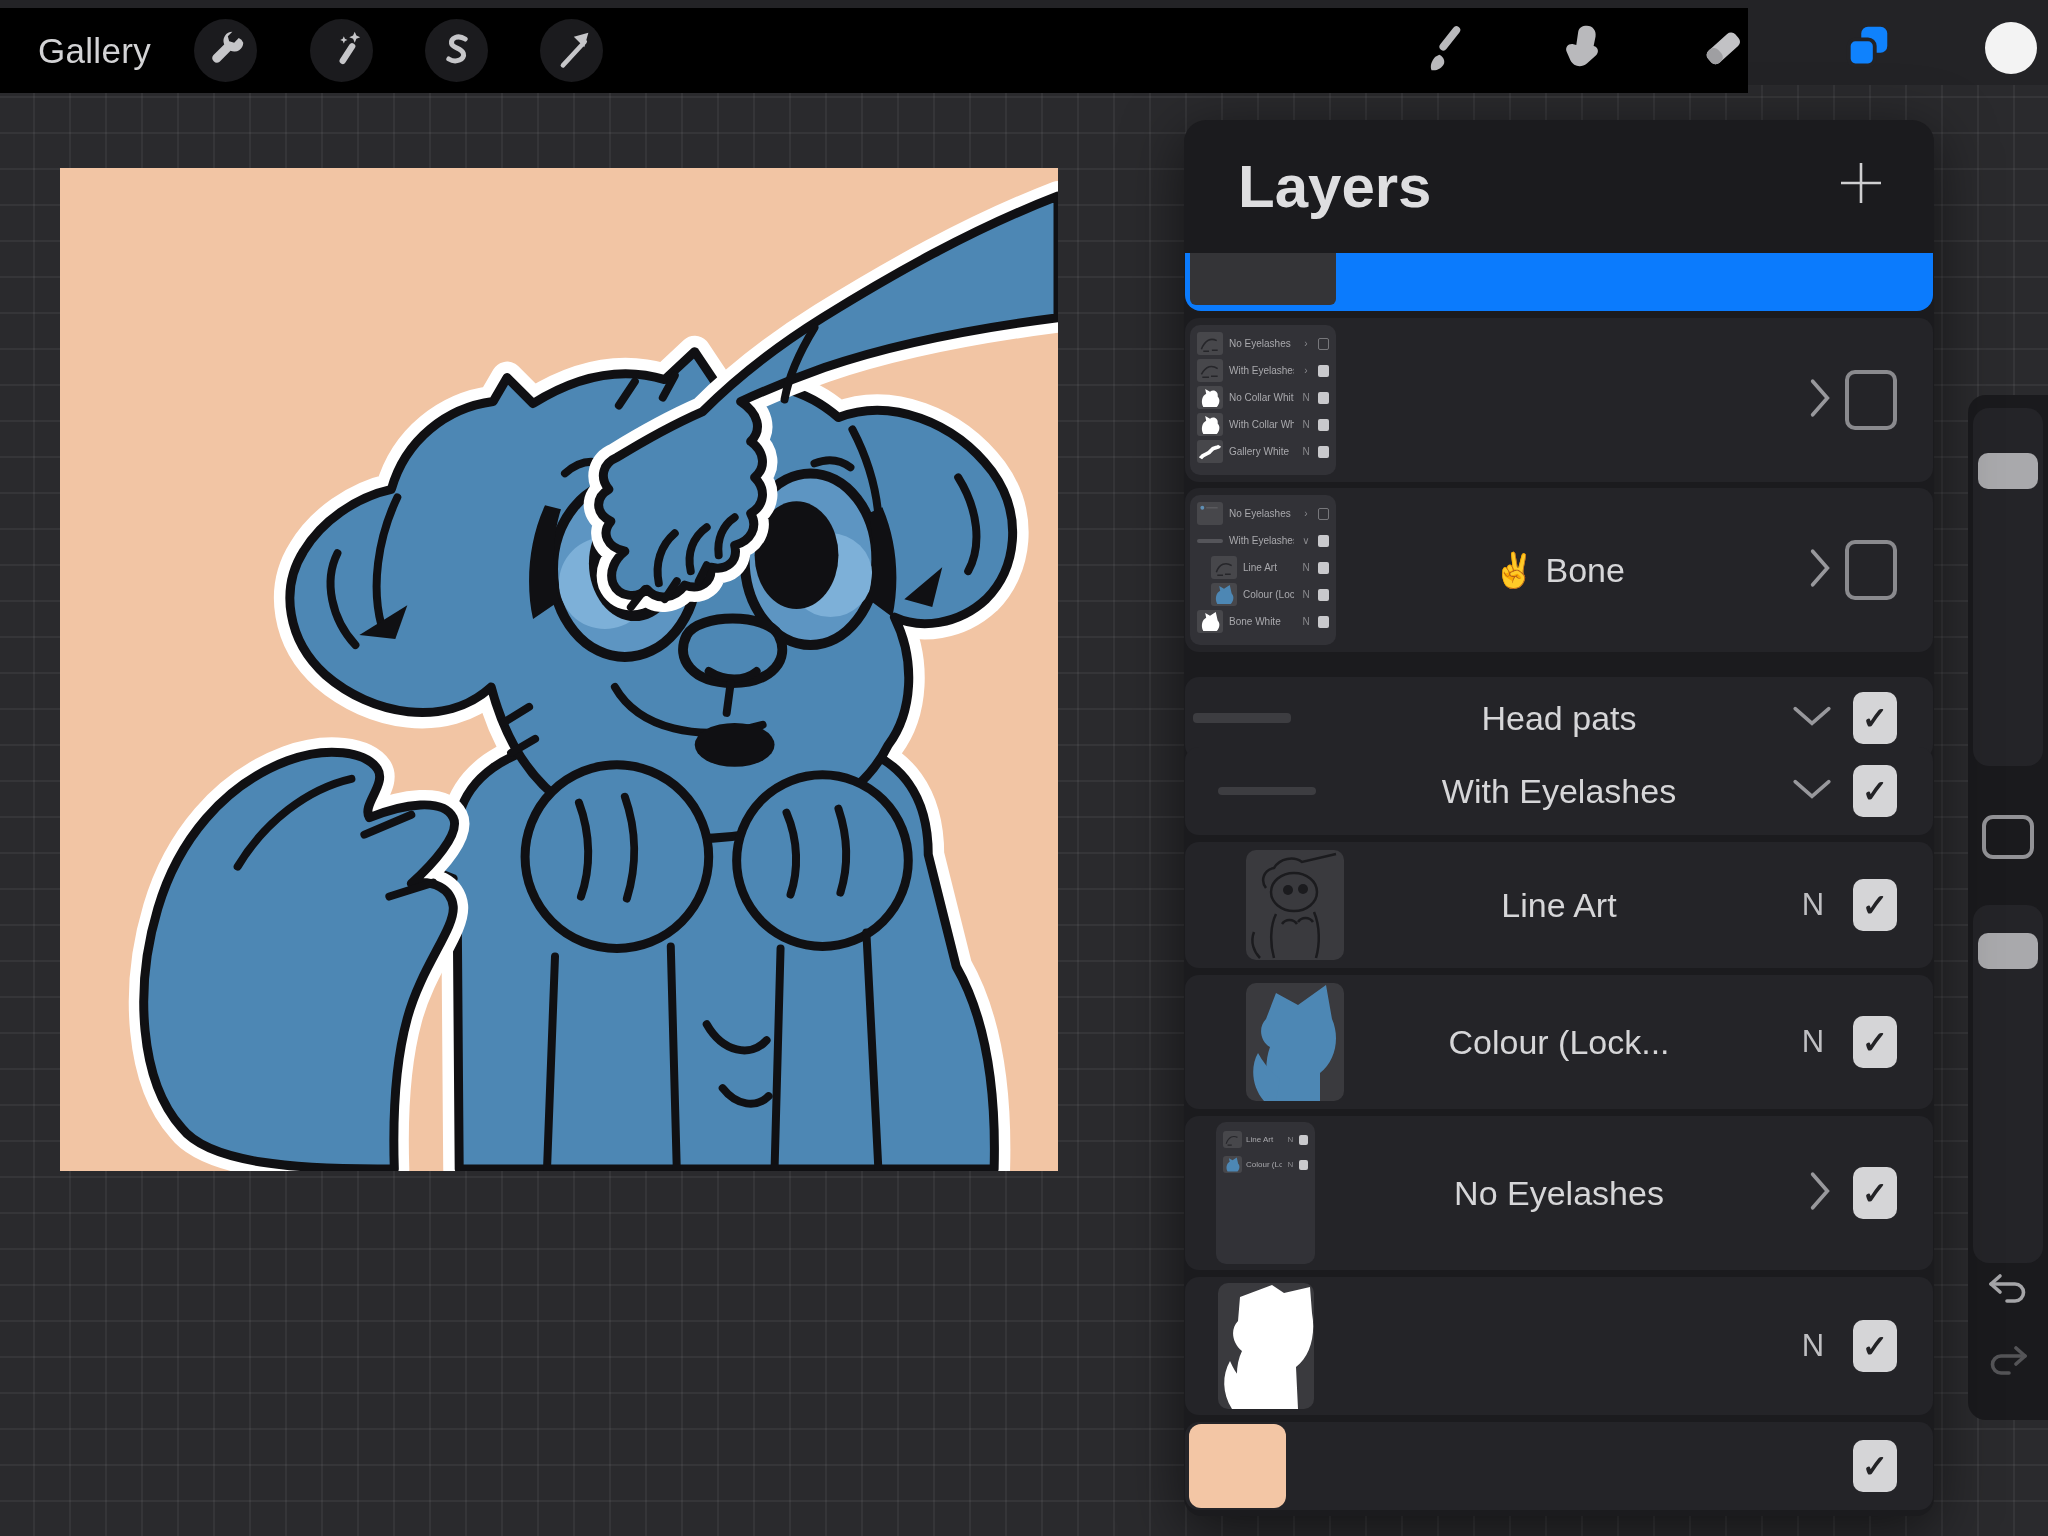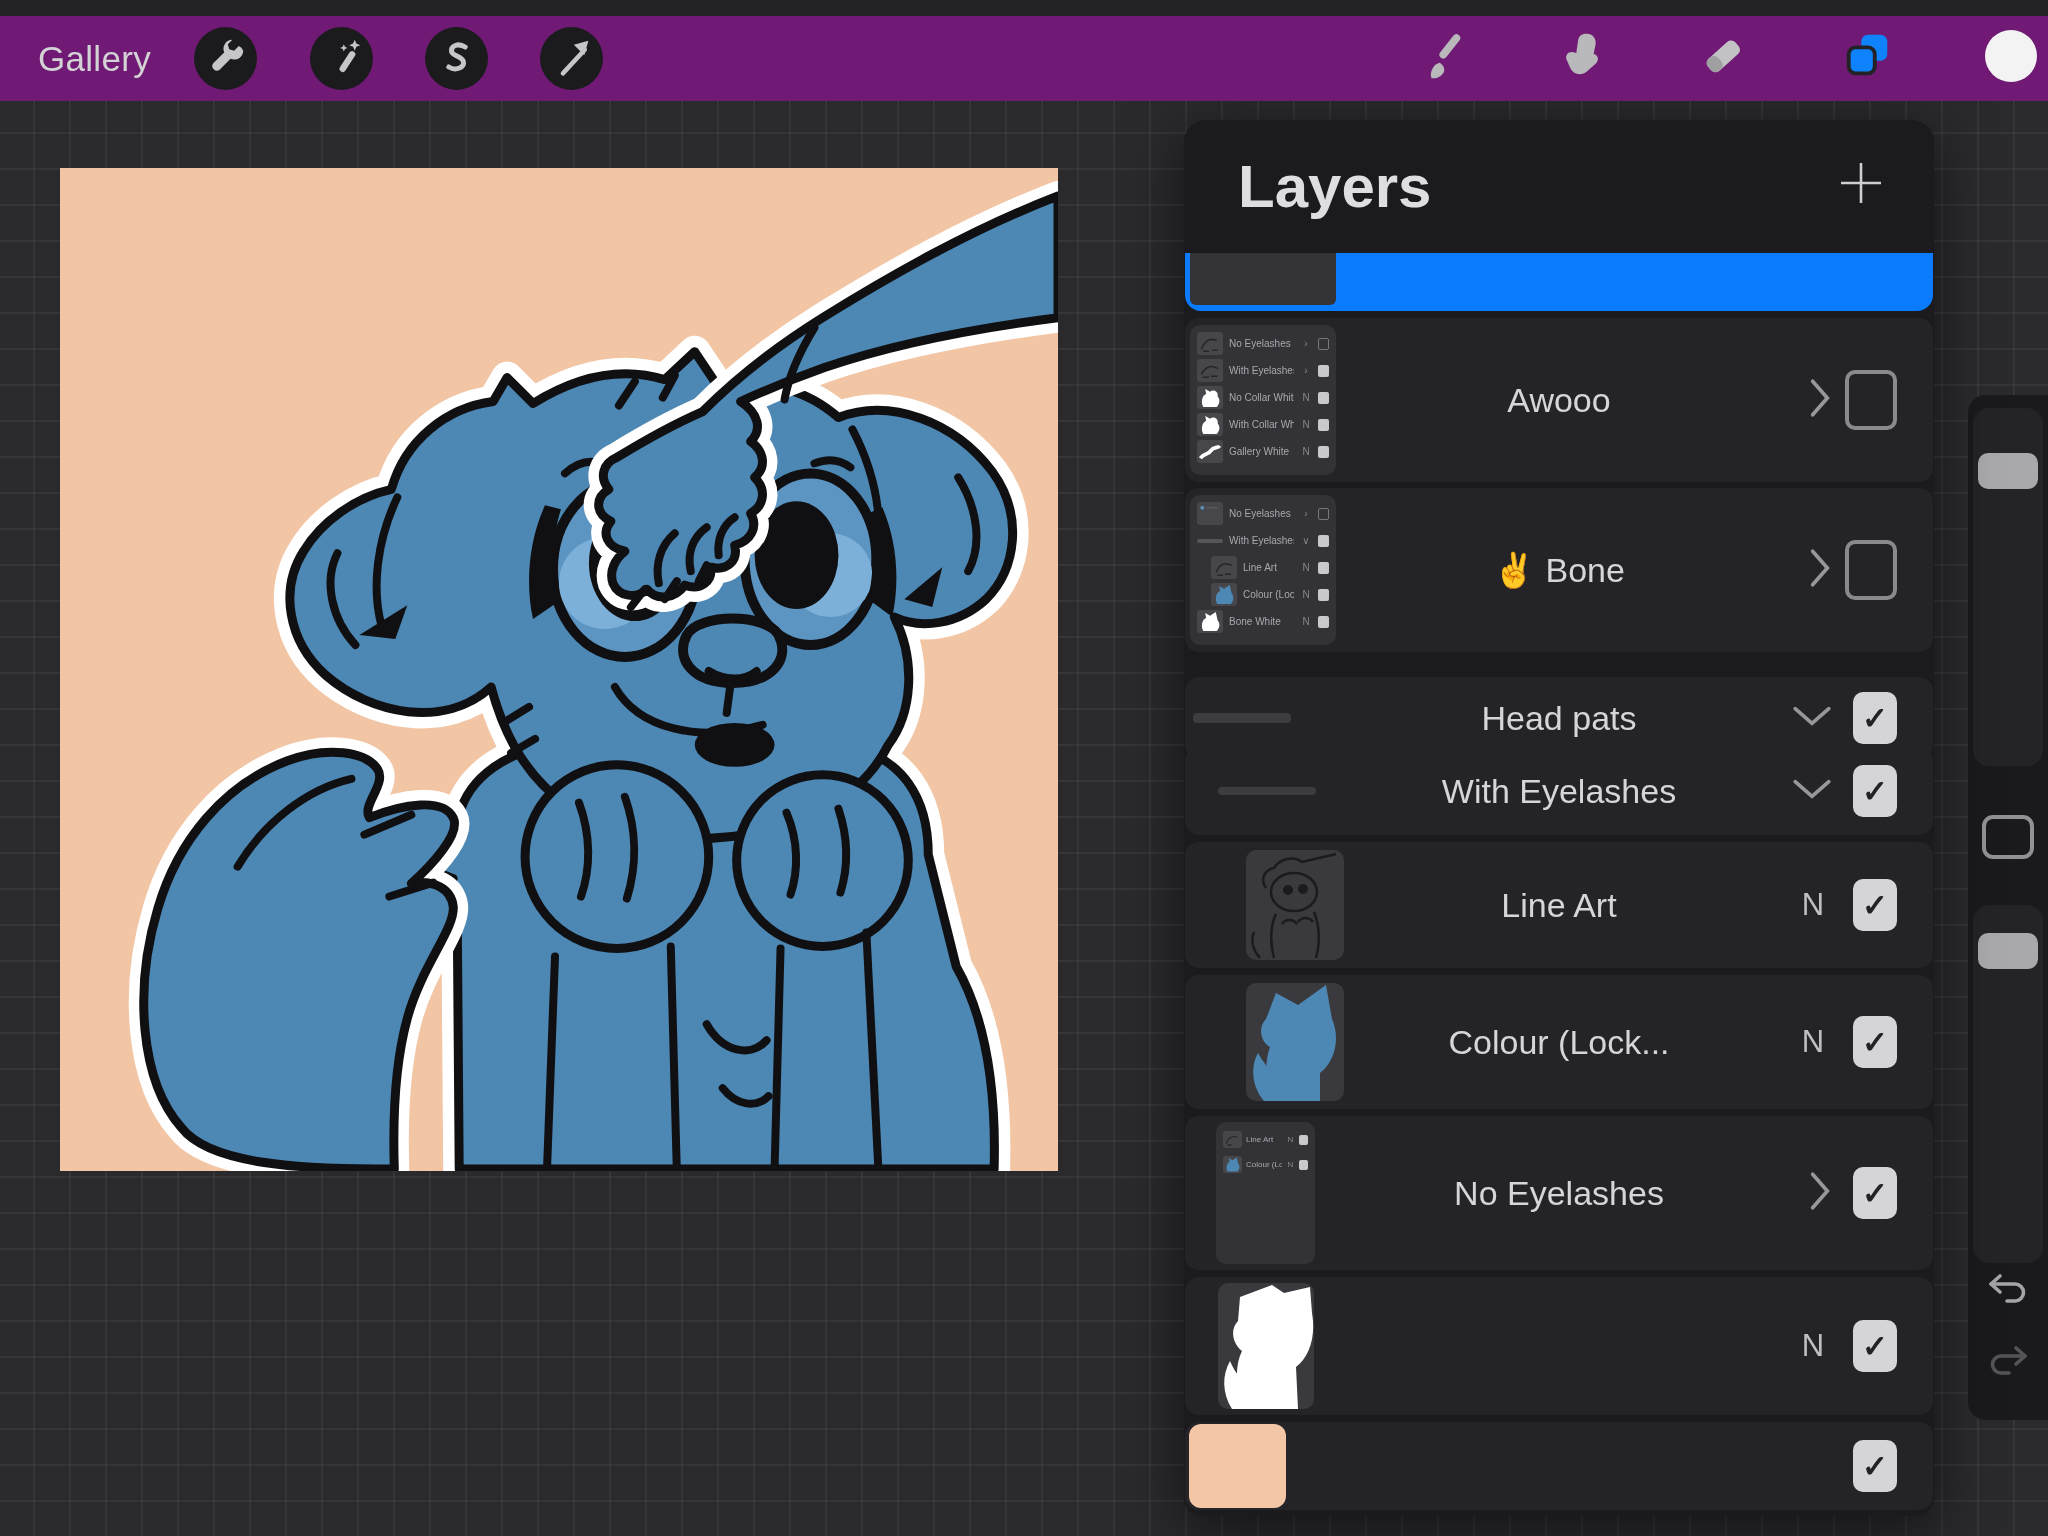--- a/index.html
+++ b/index.html
@@ -1,18 +1,18 @@
 <!DOCTYPE html>
 <html><head>
 <meta charset="utf-8">
 <style>
   html,body{margin:0;padding:0;width:2048px;height:1536px;background:#232326;overflow:hidden;
     font-family:"Liberation Sans",sans-serif;}
   
-  #topbar{position:absolute;left:0;top:16px;width:2048px;height:85px;background:#701a75;z-index:40;}
+  #topbar{position:absolute;left:0;top:8px;width:1748px;height:85px;background:#000000;z-index:40;}
   #gallery{position:absolute;left:38px;top:23px;font-size:35px;color:#d3d3d5;letter-spacing:.3px;}
   .tcirc{position:absolute;top:11px;width:63px;height:63px;border-radius:50%;background:#1b1b1e;
     display:flex;align-items:center;justify-content:center;}
   .ricon{position:absolute;top:13px;width:58px;height:58px;display:flex;align-items:center;justify-content:center;}
   
   #pasteboard{position:absolute;left:0;top:85px;width:2048px;height:1451px;background:#2a2a2d;
     background-image:linear-gradient(rgba(255,255,255,.05) 2px,transparent 2px),
                      linear-gradient(90deg,rgba(255,255,255,.05) 2px,transparent 2px);
     background-size:36px 36px;background-position:-3px -25px;}
   #artwork{position:absolute;left:60px;top:83px;width:998px;height:1003px;}
@@ -305,21 +305,20 @@
             <span class="gtth">
               <svg viewBox="0 0 26 24">
                 <path d="M3 19 C7 13 11 16 14 11 C17 7 21 9 23 6" stroke="#fff" stroke-width="4" fill="none"></path>
               </svg>
             </span>
             <span class="gtn">Gallery White</span>
             <span class="gtc">N</span>
             <span class="gtcb on"></span>
           </div>
       </div>
-      <div class="name"><span>Awooo</span></div>
       <span class="chev"><svg width="26" height="42" viewBox="0 0 24 40">
             <path d="M5 4 L19 20 5 36" stroke="#98989c" stroke-width="3.5" fill="none" stroke-linecap="round"></path>
           </svg></span>
       <div class="cb off"></div>
     </div>
 
     <div class="row" style="top:235px;height:164px">
       <div class="gprev" style="left:5px;top:7px;width:146px;height:150px">
         <div class="gr">
             <span class="gtth">

